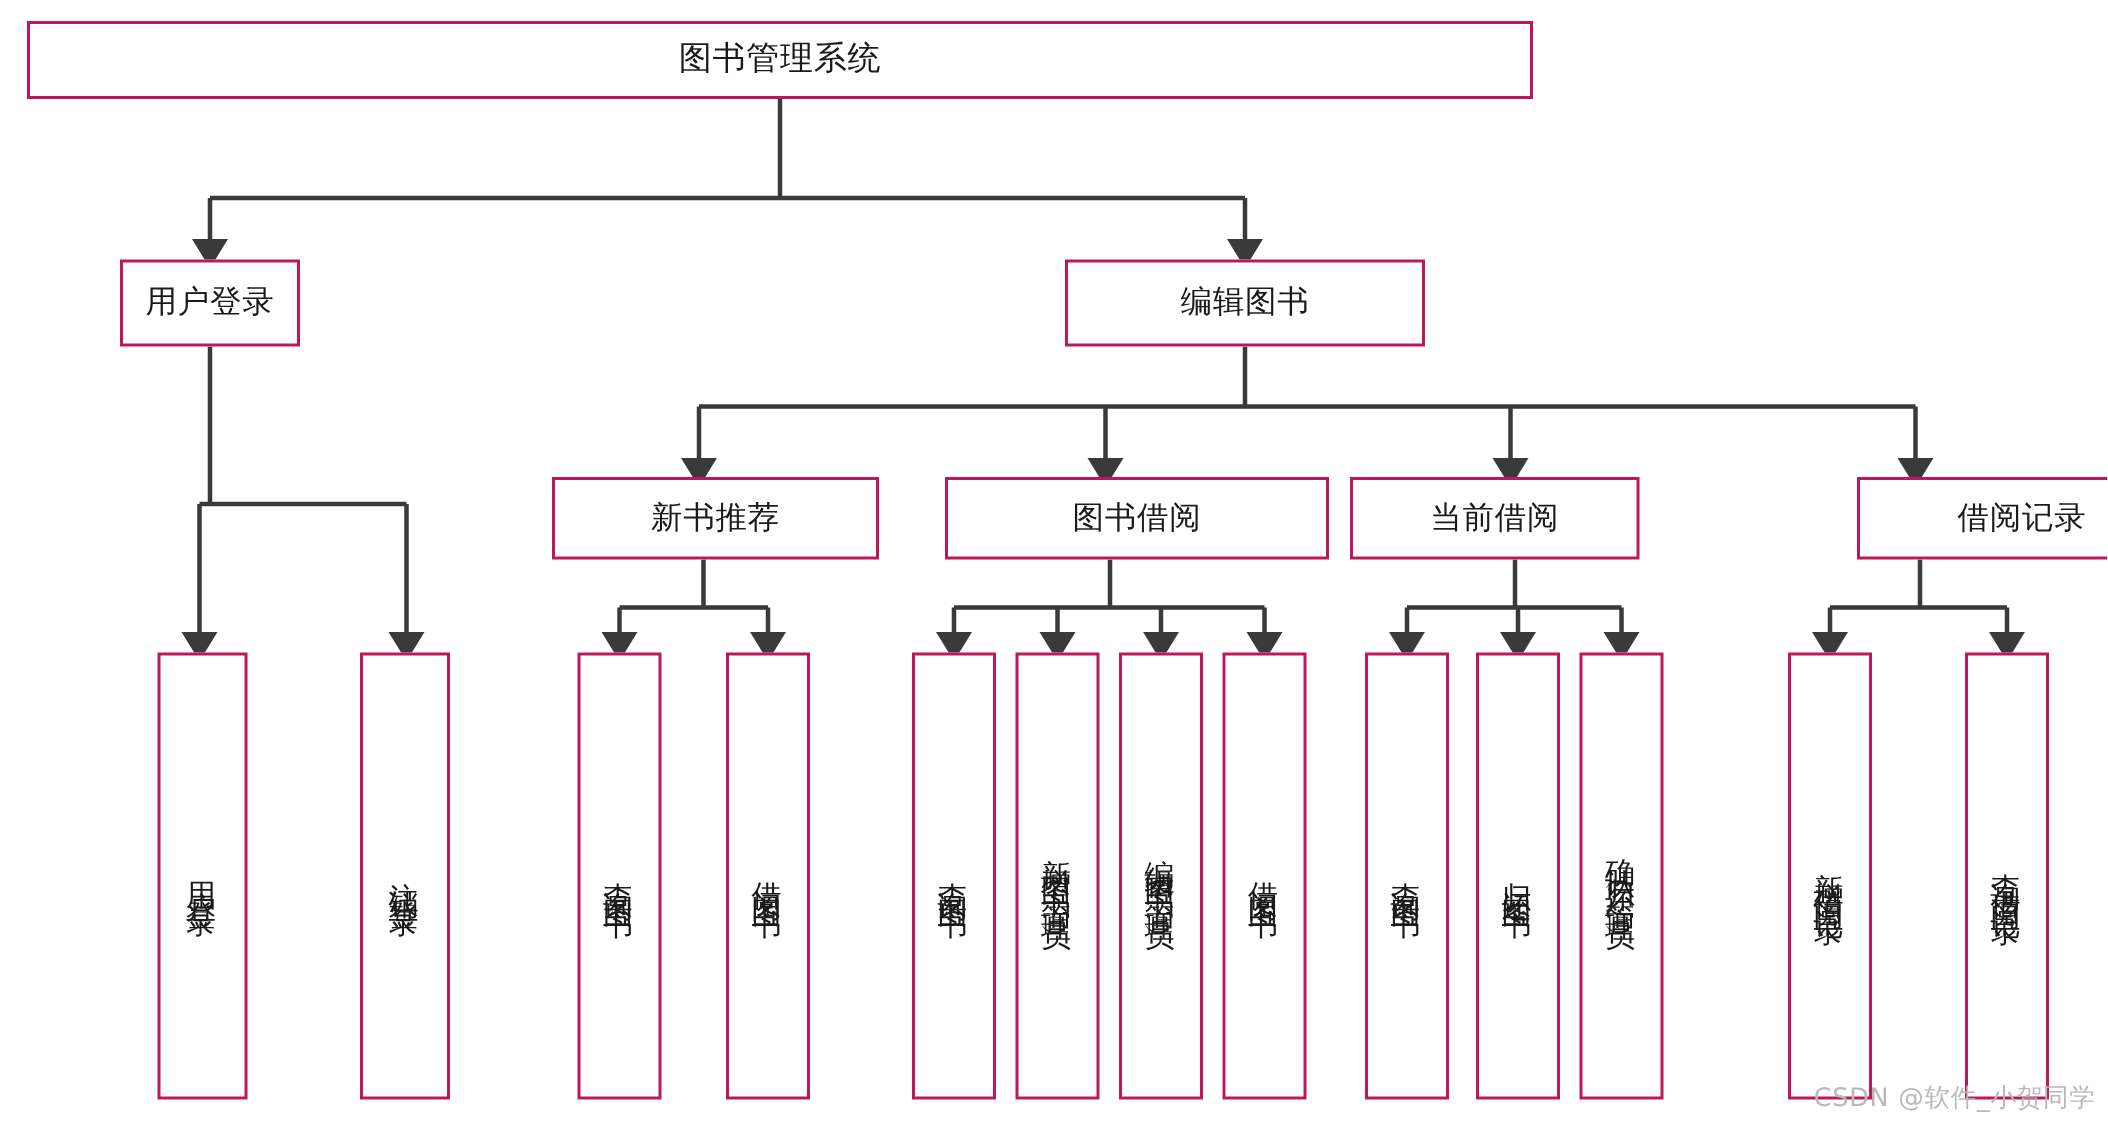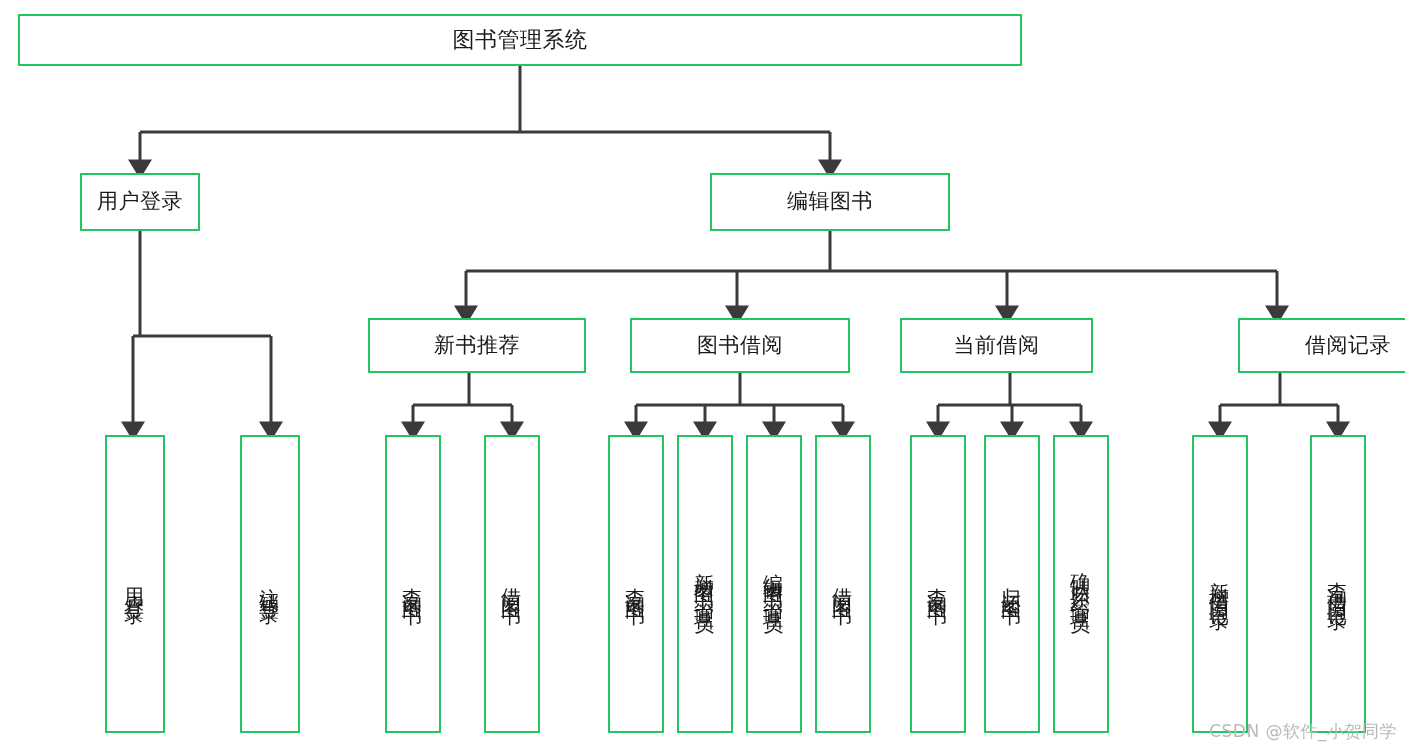--- a/index.html
+++ b/index.html
@@ -23,21 +23,21 @@
     left: 0;
     top: 0;
     width: 1405px;
     height: 747px;
     pointer-events: none;
   }
   .node {
     position: absolute;
     box-sizing: border-box;
     background: #ffffff;
-    border: 2px solid #22c55e;
+    border: 2px solid #be185d;
     display: flex;
     align-items: center;
     justify-content: center;
     color: #1a1a1a;
   }
   .node.horiz {
     font-size: 21px;
     letter-spacing: 0.5px;
     line-height: 1.2;
   }
@@ -136,21 +136,21 @@
   <div class="node horiz" id="node-l2-0" style="left: 80px; top: 173px; width: 120px; height: 58px;">
     <span>用户登录</span>
   </div>
   <div class="node horiz" id="node-l2-1" style="left: 710px; top: 173px; width: 240px; height: 58px;">
     <span>编辑图书</span>
   </div>
 
   <div class="node horiz" id="node-l3-0" style="left: 368px; top: 318px; width: 218px; height: 55px;">
     <span>新书推荐</span>
   </div>
-  <div class="node horiz" id="node-l3-1" style="left: 630px; top: 318px; width: 220px; height: 55px;">
+  <div class="node horiz" id="node-l3-1" style="left: 630px; top: 318px; width: 256px; height: 55px;">
     <span>图书借阅</span>
   </div>
   <div class="node horiz" id="node-l3-2" style="left: 900px; top: 318px; width: 193px; height: 55px; text-align: center;">
     <span>当前借阅</span>
   </div>
   <div class="node horiz" id="node-l3-3" style="left: 1238px; top: 318px; width: 220px; height: 55px;">
     <span>借阅记录</span>
   </div>
 
   <div class="node vert" id="node-leaf-0" style="left: 105px; top: 435px; width: 60px; height: 298px;">

